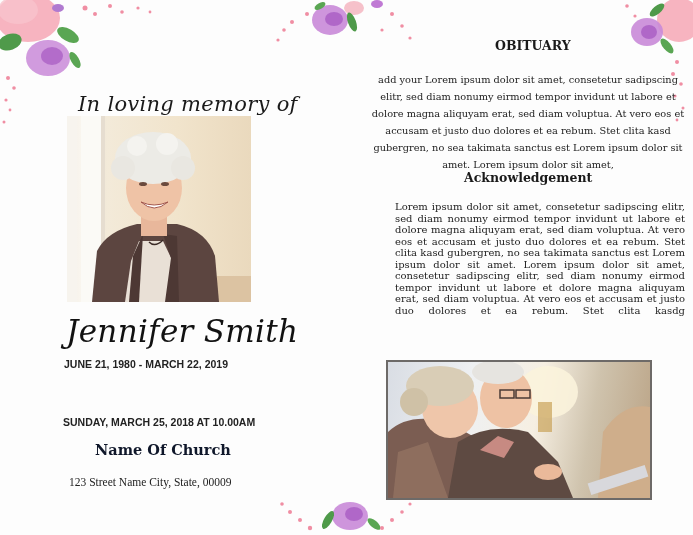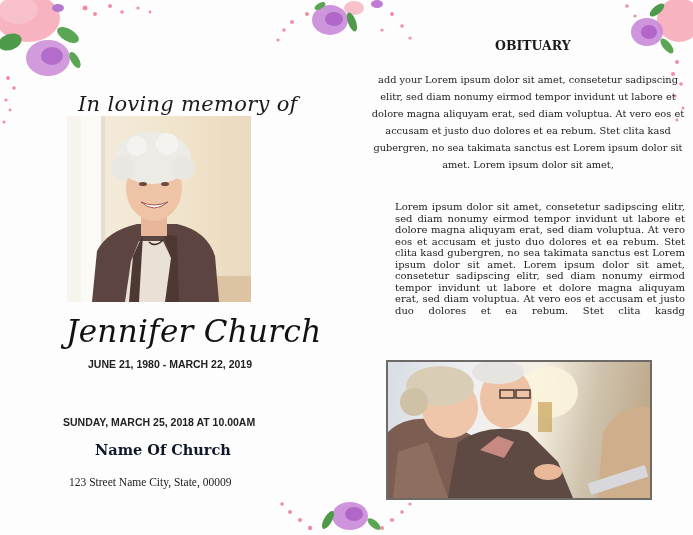--- a/index.html
+++ b/index.html
@@ -33,21 +33,21 @@
 
   .name-text {
     position: absolute; left: 66px; top: 313px; width: 200px;
     font-size: 31px; color: #111; white-space: nowrap;
   }
 
   .sans-bold {
     font-family: "Liberation Sans", sans-serif; font-weight: bold; color: #222;
     position: absolute; white-space: nowrap;
   }
-  .dates { left: 88px; top: 358px; font-size: 10.5px; }
+  .dates { left: 64px; top: 358px; font-size: 10.5px; }
   .service { left: 63px; top: 416px; font-size: 10.5px; }
 
   .church {
     position: absolute; left: 95px; top: 441px; font-size: 14.5px; font-weight: bold;
     font-family: "DejaVu Serif", serif; white-space: nowrap; color: #0f172a;
   }
   .address {
     position: absolute; left: 69px; top: 476px; font-size: 11.5px;
     font-family: "Liberation Serif", serif; white-space: nowrap; color: #222;
   }
@@ -131,21 +131,21 @@
       <circle cx="116" cy="52" r="12" fill="#e9e7e1"></circle>
       <circle cx="70" cy="30" r="10" fill="#f4f3ef"></circle>
       <circle cx="100" cy="28" r="11" fill="#f4f3ef"></circle>
 
       <ellipse cx="76" cy="68" rx="4" ry="2" fill="#6a4a3e"></ellipse>
       <ellipse cx="98" cy="68" rx="4" ry="2" fill="#6a4a3e"></ellipse>
       <path d="M74 86 Q87 98 101 86 Q87 92 74 86 Z" fill="#fff" stroke="#a3574c" stroke-width="1"></path>
     </svg>
   </div>
 
-  <div class="name-text script">Jennifer Church</div>
+  <div class="name-text script">Jennifer Smith</div>
 
   <div class="sans-bold dates">JUNE 21, 1980 - MARCH 22, 2019</div>
 
   <div class="sans-bold service">SUNDAY, MARCH 25, 2018 AT 10.00AM</div>
 
   <div class="church">Name Of Church</div>
 
   <div class="address">123 Street Name City, State, 00009</div>
 </div>
 
@@ -208,20 +208,21 @@
         <circle cx="10" cy="6" r="1.8"></circle>
           <circle cx="18" cy="16" r="1.6"></circle>
       </g>
     </svg>
   </div>
 
   <div class="section-title obit-title">OBITUARY</div>
 
   <div class="obit-text">add your Lorem ipsum dolor sit amet, consetetur sadipscing elitr, sed diam nonumy eirmod tempor invidunt ut labore et dolore magna aliquyam erat, sed diam voluptua. At vero eos et accusam et justo duo dolores et ea rebum. Stet clita kasd gubergren, no sea takimata sanctus est Lorem ipsum dolor sit amet. Lorem ipsum dolor sit amet,</div>
 
+  <div class="section-title ack-title">Acknowledgement</div>
 
   <div class="ack-text">Lorem ipsum dolor sit amet, consetetur sadipscing elitr, sed diam nonumy eirmod tempor invidunt ut labore et dolore magna aliquyam erat, sed diam voluptua. At vero eos et accusam et justo duo dolores et ea rebum. Stet clita kasd gubergren, no sea takimata sanctus est Lorem ipsum dolor sit amet. Lorem ipsum dolor sit amet, consetetur sadipscing elitr, sed diam nonumy eirmod tempor invidunt ut labore et dolore magna aliquyam erat, sed diam voluptua. At vero eos et accusam et justo duo dolores et ea rebum. Stet clita kasdg</div>
 
   <div class="couple-photo">
     <svg width="262" height="136" viewBox="0 0 262 136">
 
       <ellipse cx="160" cy="30" rx="30" ry="26" fill="#fbf3dc" opacity="0.9"></ellipse>
       <rect x="150" y="40" width="14" height="30" fill="#c9a258" opacity="0.7"></rect>
 
       <path d="M210 136 L215 70 Q235 40 262 45 L262 136 Z" fill="#cfae8b"></path>

